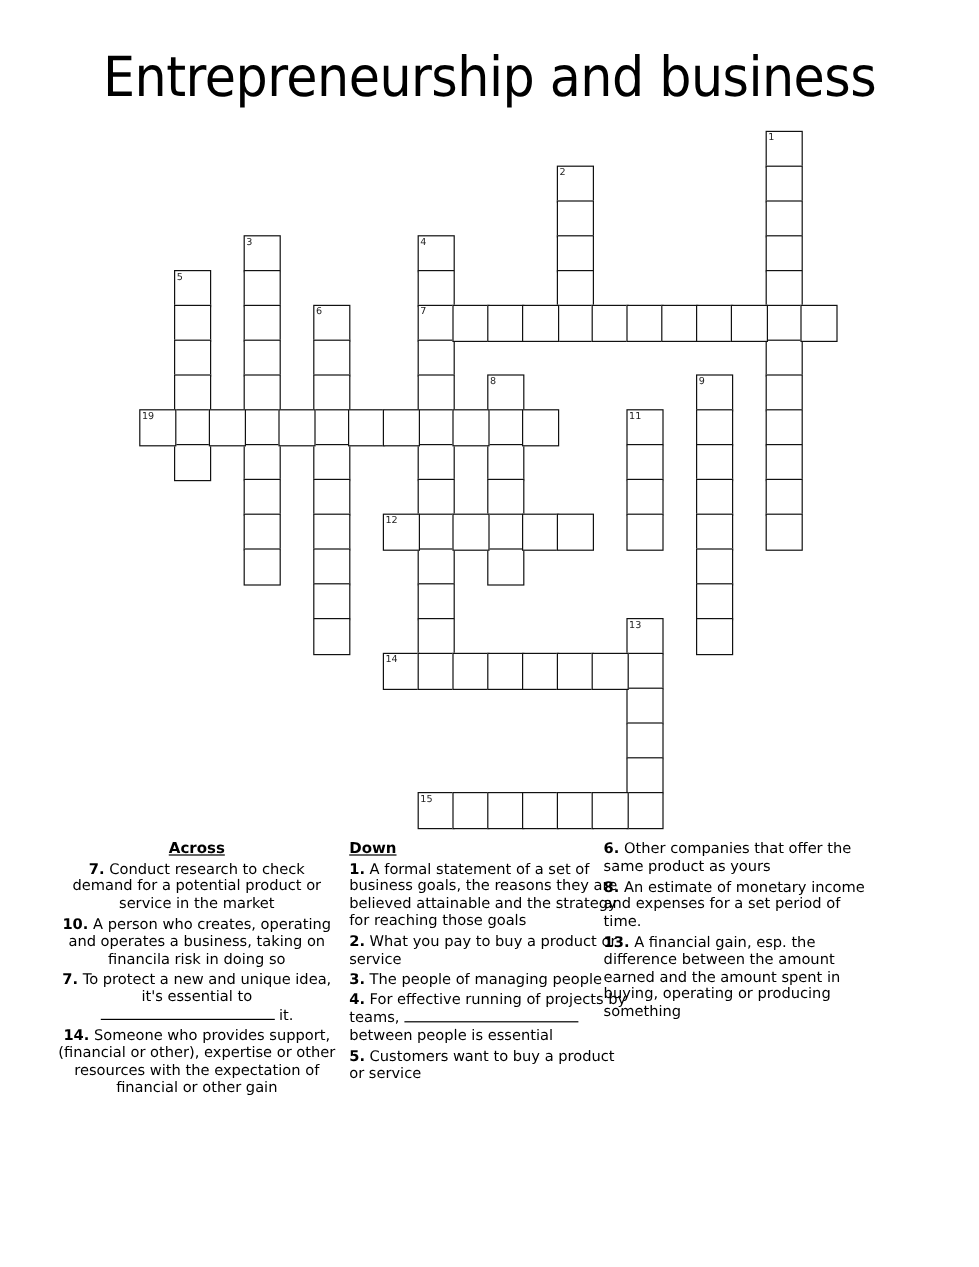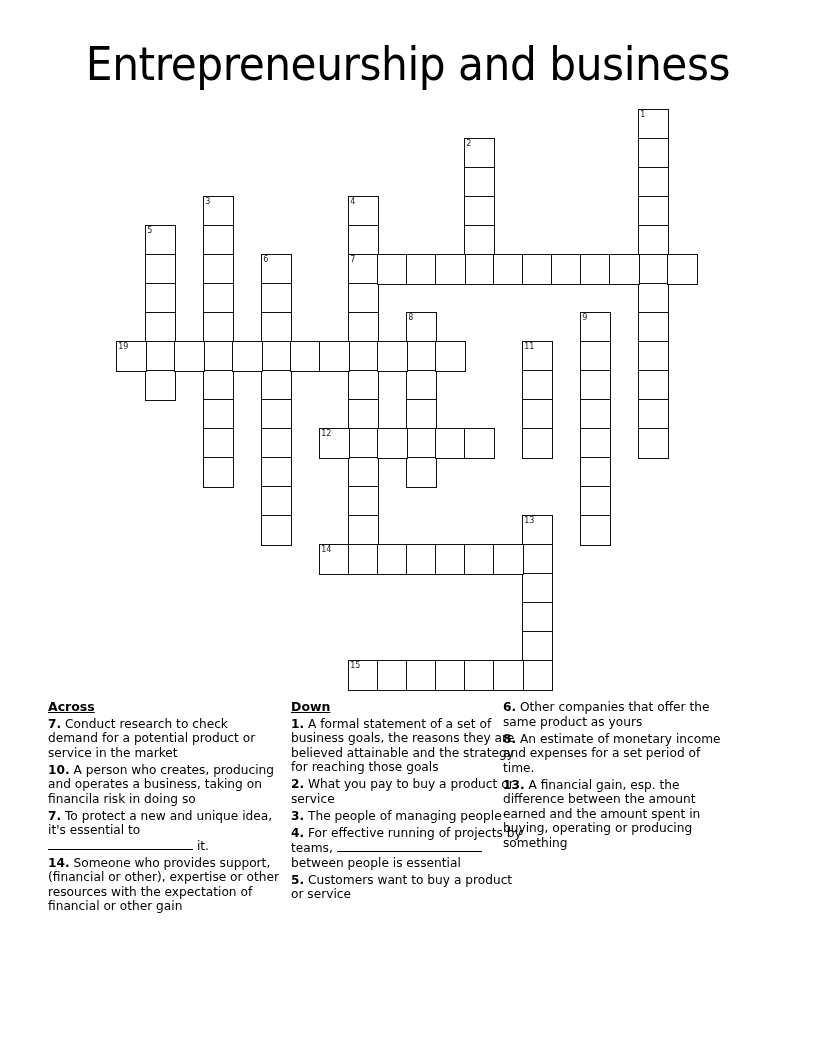--- a/index.html
+++ b/index.html
@@ -7,21 +7,21 @@
          font-family: "DejaVu Sans", sans-serif; color: #000; }
   .title { position: absolute; left: 0; top: 34px; width: 816px; text-align: center;
            font-family: "DejaVu Sans", sans-serif; font-size: 46px; line-height: 60px;
            letter-spacing: -0.5px; transform: scaleX(0.92); }
   .grid { position: absolute; left: 0; top: 0; width: 816px; height: 700px; }
   .cell { position: absolute; width: 29px; height: 29px; box-sizing: border-box;
           border: 1.5px solid #111; background: #fff; margin-left: -0.75px; margin-top: -0.75px; }
   .cell .num { position: absolute; left: 1px; top: 0px; font-size: 8px; line-height: 9px;
                font-family: "DejaVu Sans", sans-serif; color: #222; }
   .clues { position: absolute; top: 700px; font-size: 12.2px; line-height: 14.5px; }
-  .col1 { left: 48px; width: 232px; }
+  .col1 { left: 48px; width: 232px; text-align: center; }
   .col2 { left: 291px; width: 232px; }
   .col3 { left: 503px; width: 232px; }
   .heading { text-decoration: underline; font-weight: bold; font-size: 12.5px; margin-bottom: 2px; }
   .clue { margin-bottom: 2.5px; }
   .clue b { font-weight: bold; }
   .blank { display: inline-block; border-bottom: 1px solid #000; width: 145px; height: 11px; vertical-align: baseline; }
 </style>
 </head>
 <body>
 
@@ -168,21 +168,21 @@
     <div class="cell" style="left: 378px; top: 661px; width: 30.5px; height: 30.5px;"></div>
     <div class="cell" style="left: 407px; top: 661px; width: 30.5px; height: 30.5px;"></div>
     <div class="cell" style="left: 436px; top: 661px; width: 30.5px; height: 30.5px;"></div>
     <div class="cell" style="left: 465px; top: 661px; width: 30.5px; height: 30.5px;"></div>
     <div class="cell" style="left: 494px; top: 661px; width: 30.5px; height: 30.5px;"></div>
   </div>
 
 <div class="clues col1">
   <div class="heading">Across</div>
   <div class="clue"><b>7.</b> <span>Conduct research to check demand for a potential product or service in the market</span></div>
-  <div class="clue"><b>10.</b> <span>A person who creates, producing and operates a business, taking on financila risk in doing so</span></div>
+  <div class="clue"><b>10.</b> <span>A person who creates, operating and operates a business, taking on financila risk in doing so</span></div>
   <div class="clue"><b>7.</b> <span>To protect a new and unique idea, it's essential to</span> <span class="blank"></span> <span>it.</span></div>
   <div class="clue"><b>14.</b> <span>Someone who provides support, (financial or other), expertise or other resources with the expectation of financial or other gain</span></div>
 </div>
 
 <div class="clues col2">
   <div class="heading">Down</div>
   <div class="clue"><b>1.</b> <span>A formal statement of a set of business goals, the reasons they are believed attainable and the strategy for reaching those goals</span></div>
   <div class="clue"><b>2.</b> <span>What you pay to buy a product or service</span></div>
   <div class="clue"><b>3.</b> <span>The people of managing people</span></div>
   <div class="clue"><b>4.</b> <span>For effective running of projects by teams,</span> <span class="blank"></span> <span>between people is essential</span></div>

